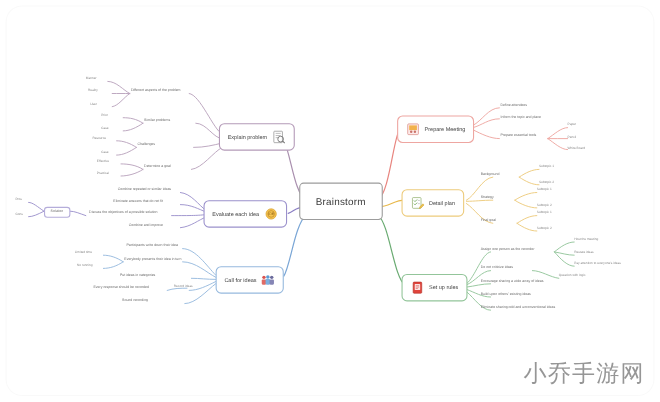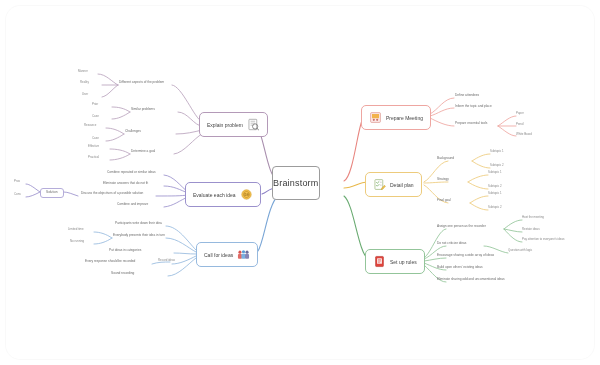--- a/index.html
+++ b/index.html
@@ -34,21 +34,21 @@
     position: absolute;
     display: flex;
     align-items: center;
     gap: 4px;
     background: #ffffff;
     white-space: nowrap;
   }
   .node-center {
     border: 1px solid #9c9c9c;
     border-radius: 4px;
-    padding: 11px 0;
+    padding: 11px 14px;
     font-size: 9px;
     color: #3b3b3b;
     letter-spacing: .2px;
   }
   .node-main {
     border: 1px solid;
     border-radius: 5px;
     padding: 5px 7px;
     font-size: 5px;
     color: #444;
@@ -411,14 +411,15 @@
     <div class="node node-sub2" style="left:516px; top:222px;">
       <span>Restate ideas</span>
       </div>
     <div class="node node-sub2" style="left:516px; top:232px;">
       <span>Pay attention to everyone's ideas</span>
       </div>
     <div class="node node-sub2" style="left:502px; top:243px;">
       <span>Question with logic</span>
       </div>
 
+    <div class="watermark">小乔手游网</div>
   </div>
 </div>
 
 </body></html>

